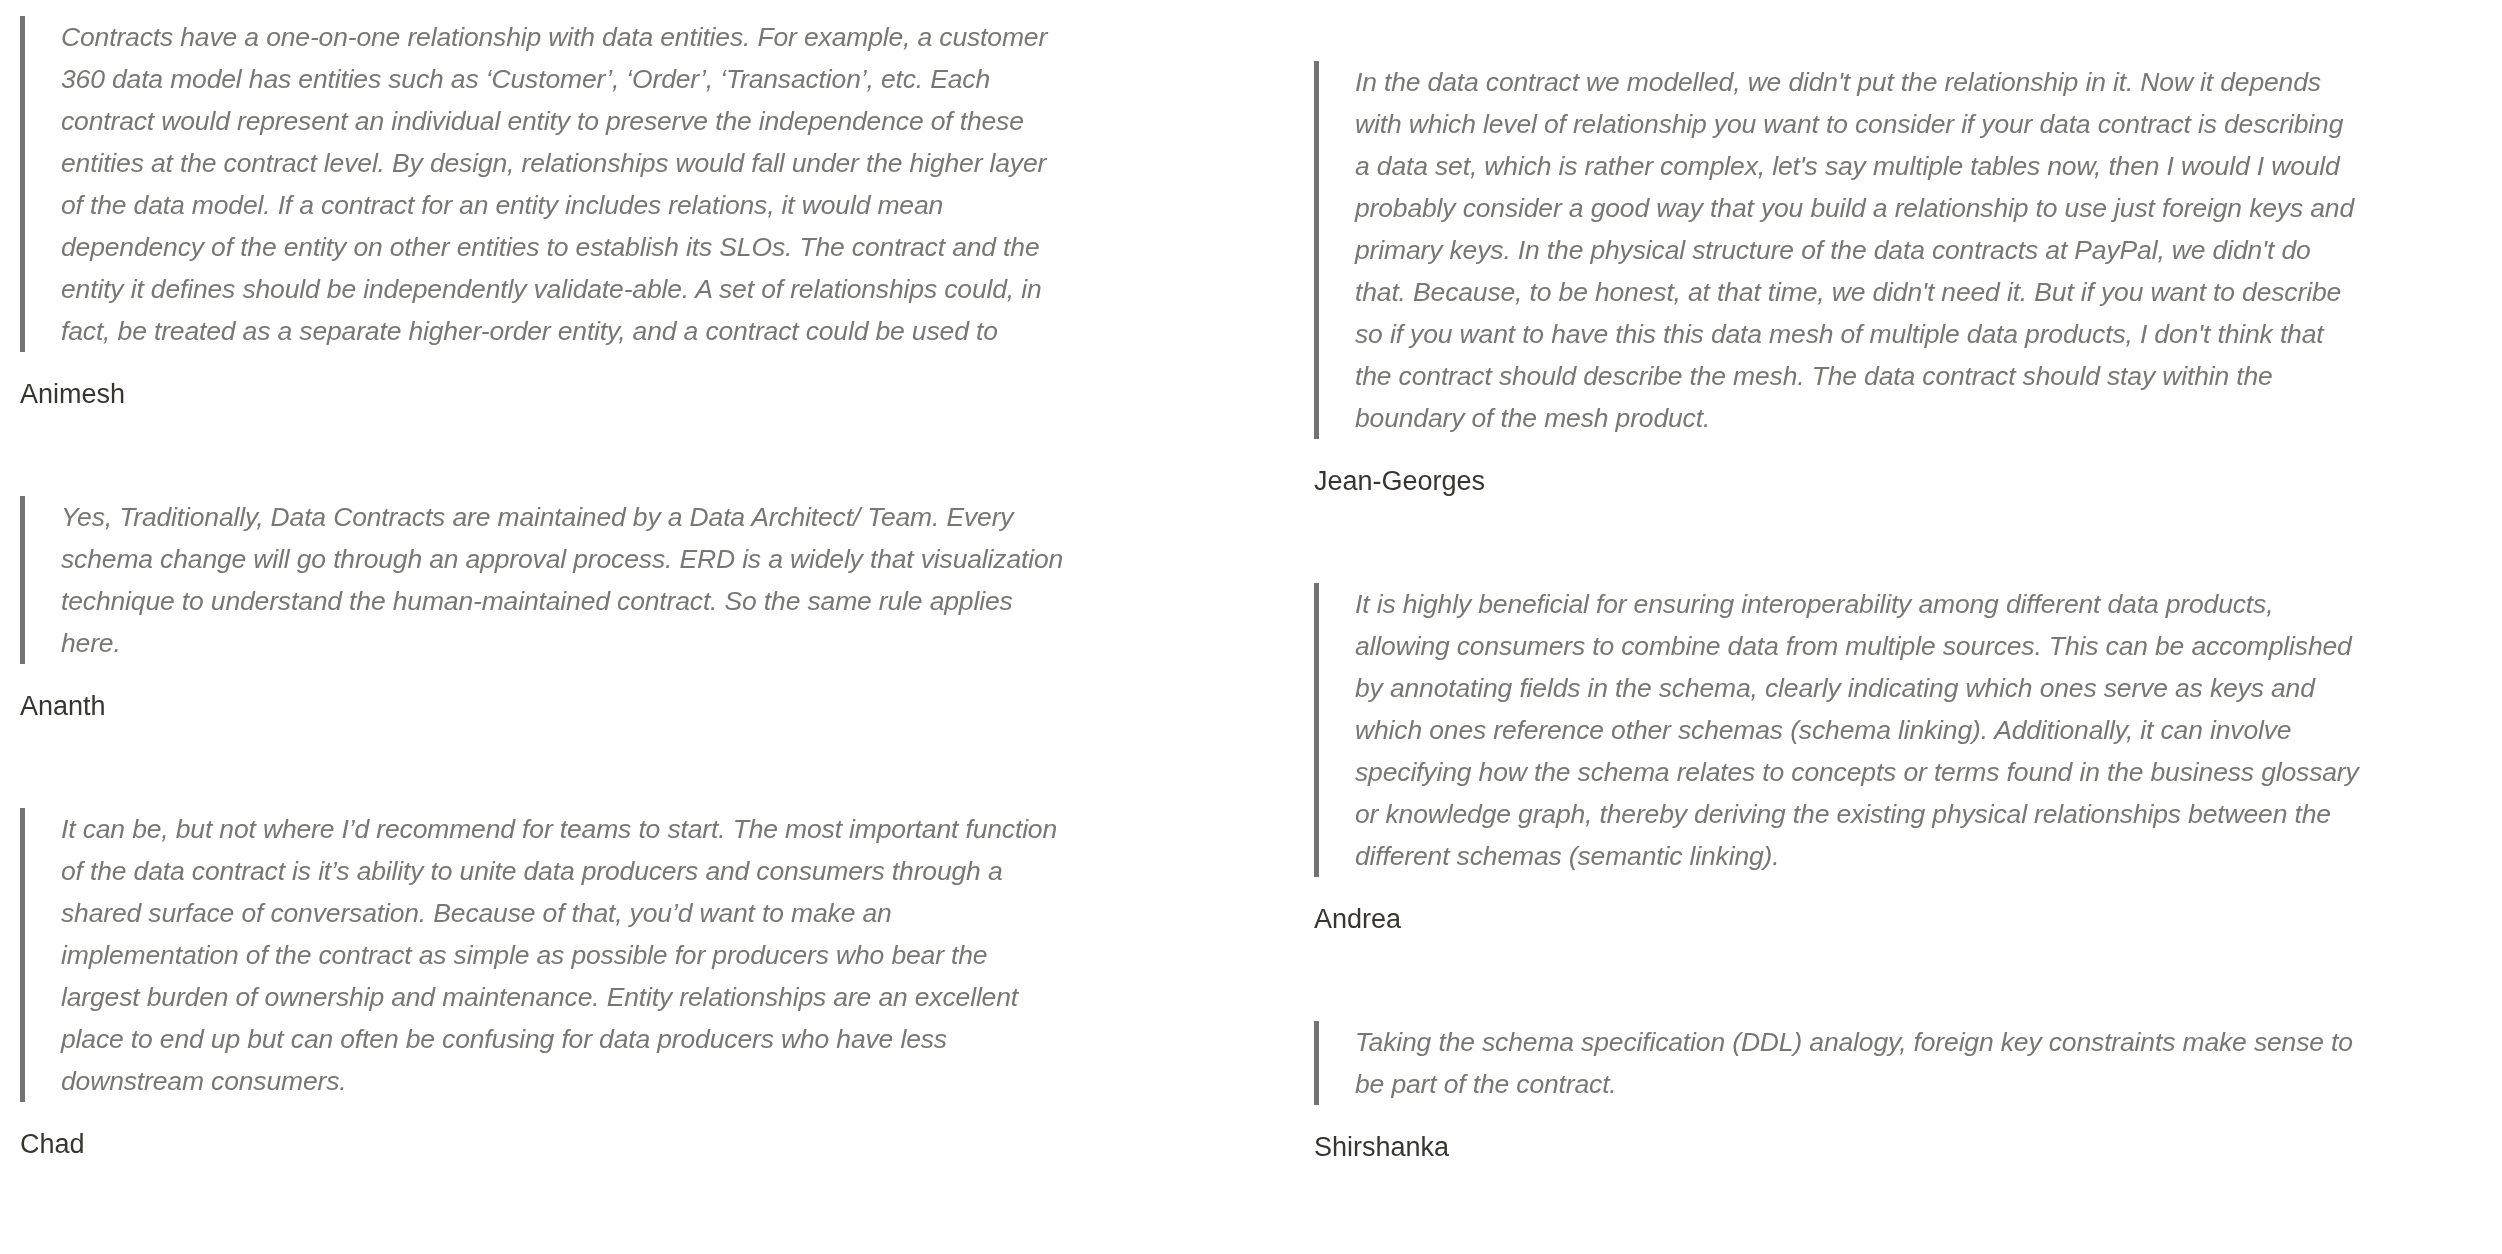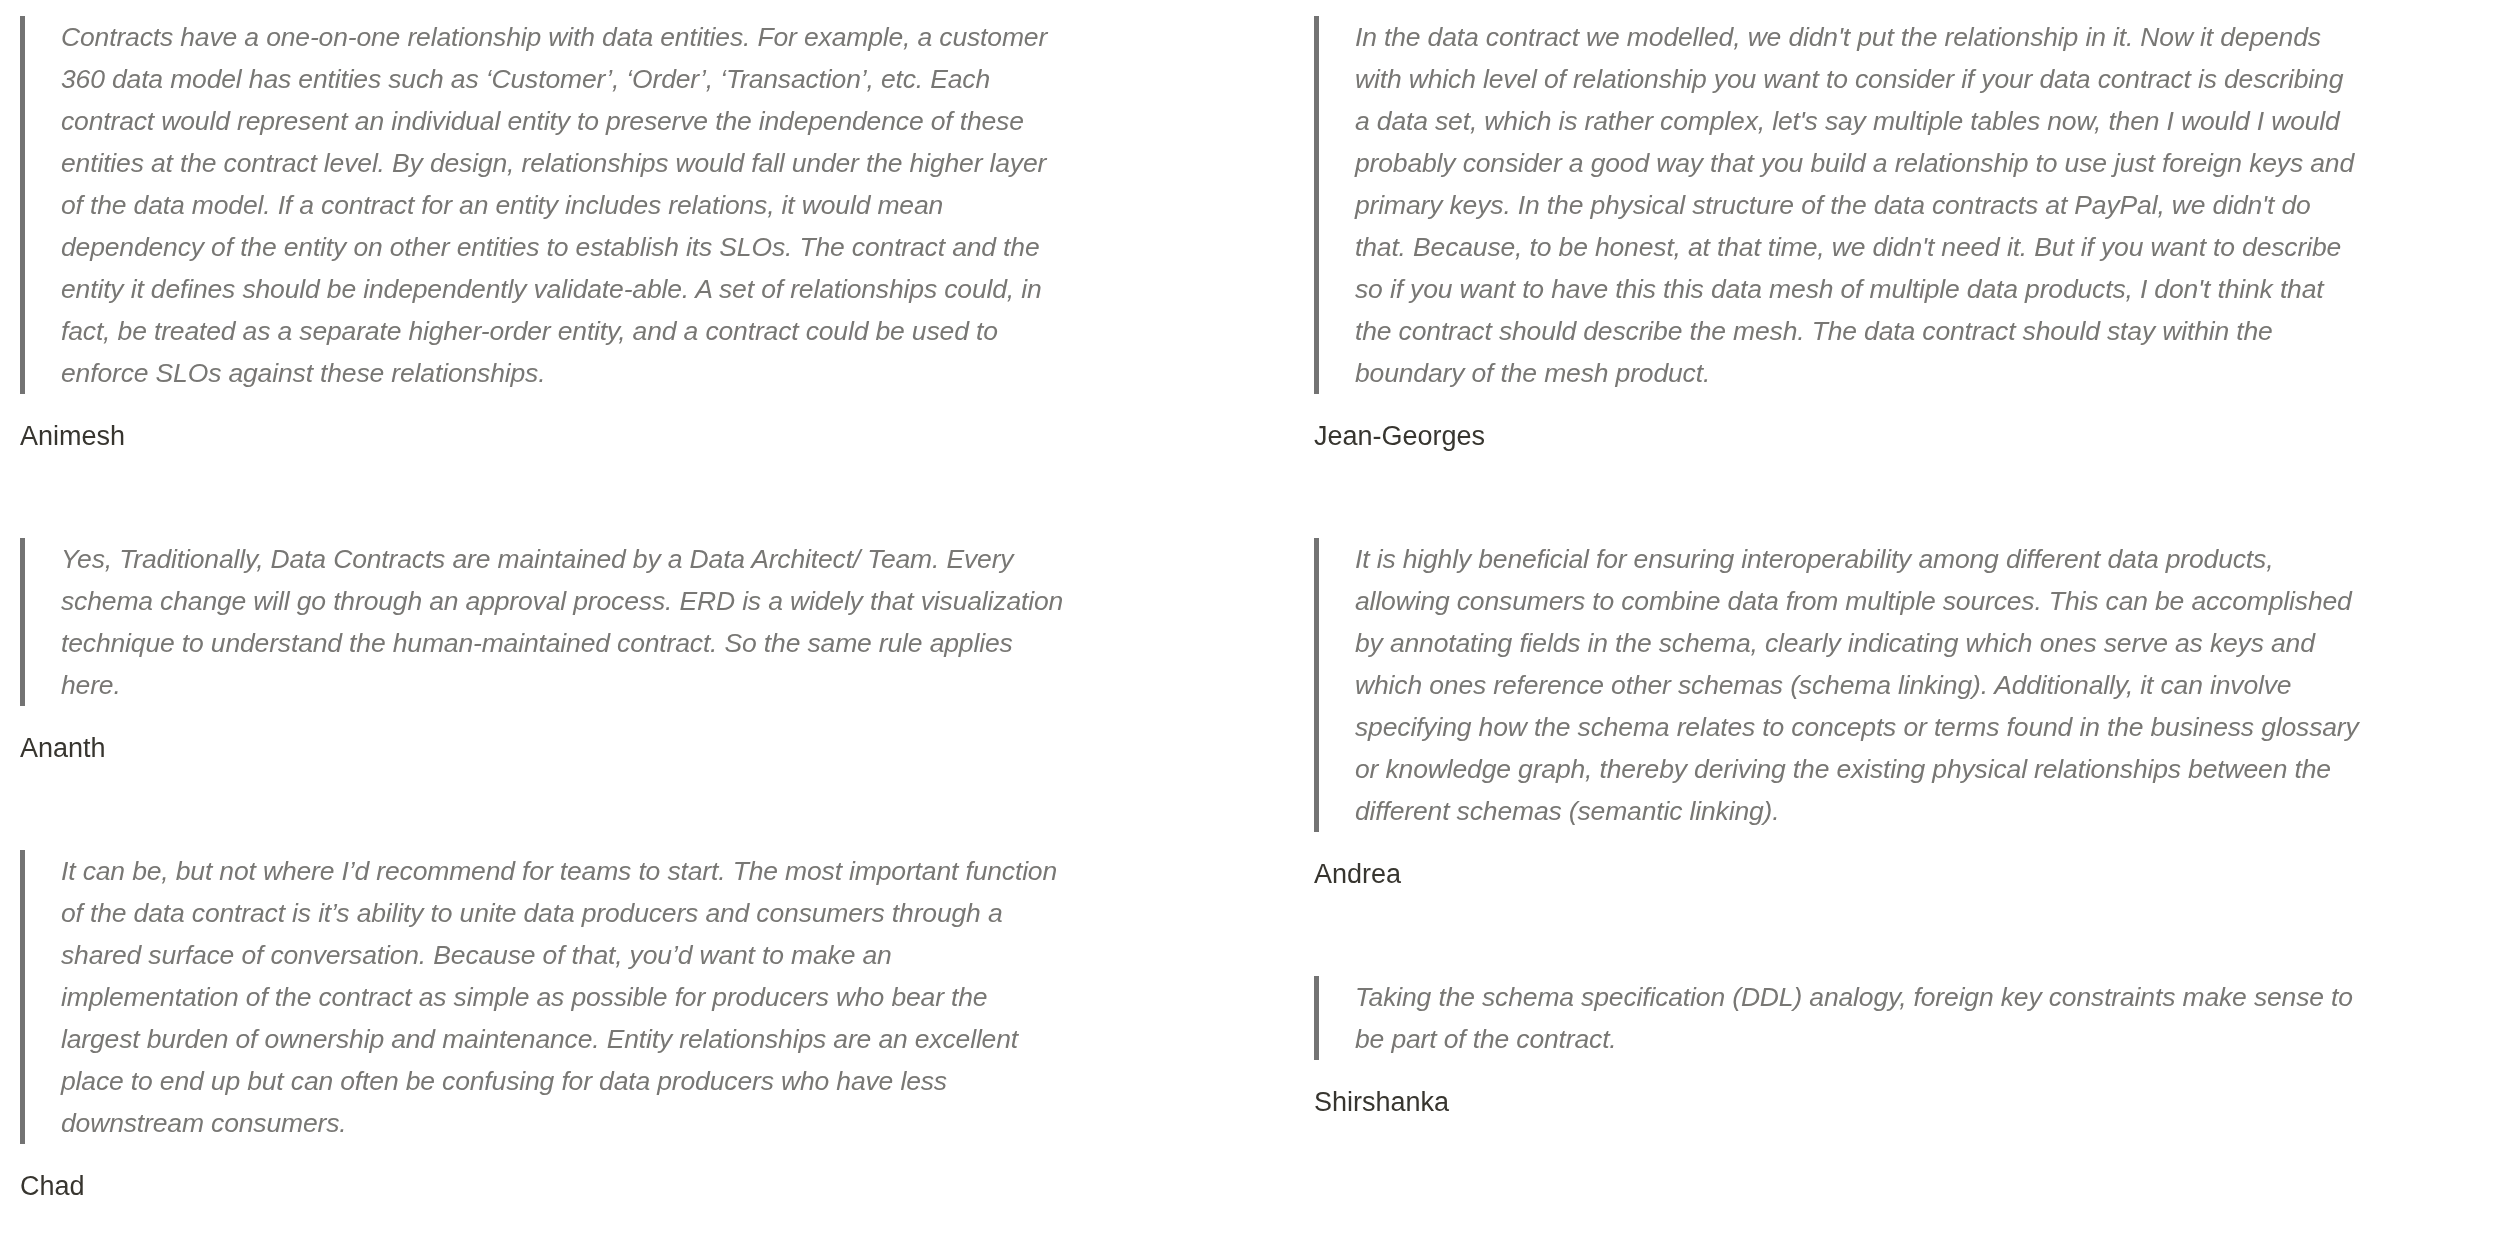--- a/index.html
+++ b/index.html
@@ -12,21 +12,21 @@
     height: 1254px;
     position: relative;
     overflow: hidden;
     font-family: "Liberation Sans", "DejaVu Sans", sans-serif;
   }
   .column {
     position: absolute;
     top: 16px;
   }
   .column.left { left: 20px; width: 1190px; }
-  .column.right { left: 1314px; width: 1180px; }
+  .column.right { left: 1314px; width: 1180px; margin-top: 45px; }
 
   .entry { margin: 0; }
   .entry + .entry { margin-top: 81px; }
 
   .quote {
     border-left: 5px solid #737373;
     padding-left: 36px;
     margin: 0;
   }
   .quote-line {
@@ -57,21 +57,20 @@
   <div class="entry">
     <blockquote class="quote">
       <span class="quote-line">Contracts have a one-on-one relationship with data entities. For example, a customer</span>
       <span class="quote-line">360 data model has entities such as ‘Customer’, ‘Order’, ‘Transaction’, etc. Each</span>
       <span class="quote-line">contract would represent an individual entity to preserve the independence of these</span>
       <span class="quote-line">entities at the contract level. By design, relationships would fall under the higher layer</span>
       <span class="quote-line">of the data model. If a contract for an entity includes relations, it would mean</span>
       <span class="quote-line">dependency of the entity on other entities to establish its SLOs. The contract and the</span>
       <span class="quote-line">entity it defines should be independently validate-able. A set of relationships could, in</span>
       <span class="quote-line">fact, be treated as a separate higher-order entity, and a contract could be used to</span>
-      <span class="quote-line">enforce SLOs against these relationships.</span>
     </blockquote>
     <span class="author">Animesh</span>
   </div>
 
   <div class="entry">
     <blockquote class="quote">
       <span class="quote-line">Yes, Traditionally, Data Contracts are maintained by a Data Architect/ Team. Every</span>
       <span class="quote-line">schema change will go through an approval process. ERD is a widely that visualization</span>
       <span class="quote-line">technique to understand the human-maintained contract. So the same rule applies</span>
       <span class="quote-line">here.</span>

